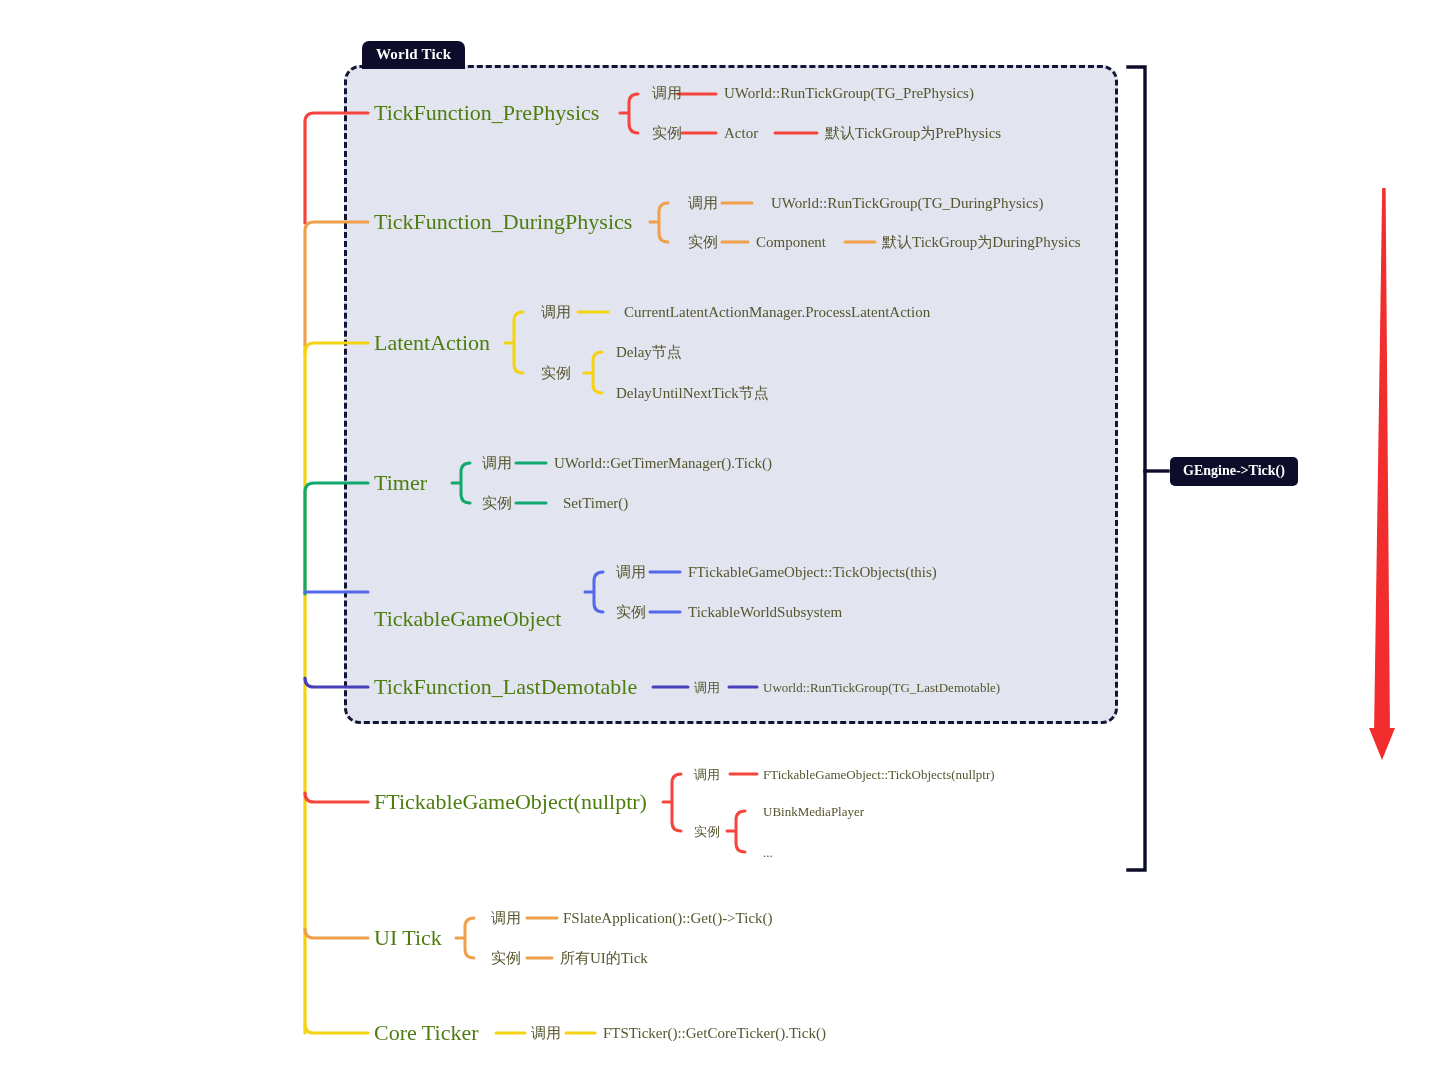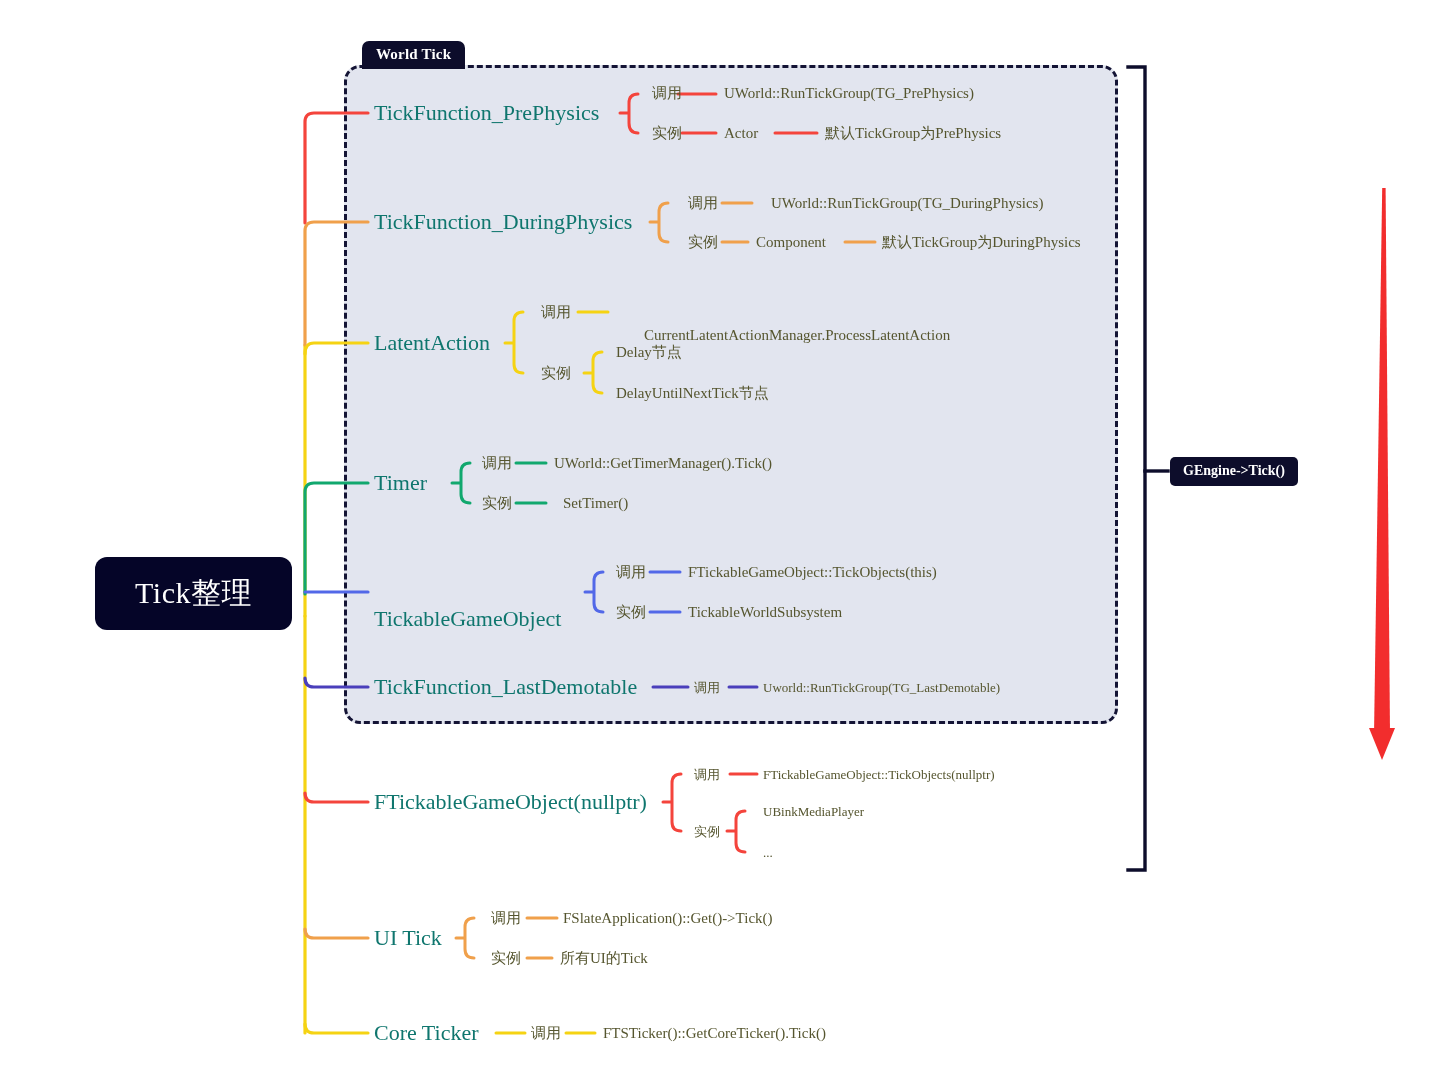--- a/index.html
+++ b/index.html
@@ -61,21 +61,21 @@
     font-size:14px;
     padding:6px 13px 7px 13px;
     border-radius:5px;
     white-space:nowrap;
     z-index:4;
   }
 
   
   .node{
     position:absolute;
-    color:#0f766e;
+    color:#4d7c0f;
     white-space:nowrap;
     z-index:2;
     line-height:1;
   }
   .lvl1{font-size:22px;}
   .lvl2{font-size:15px;}
   .lvl2.tiny,.lvl3.tiny{font-size:13px;}
   .khaki{color:#55552e;}
 </style>
 </head>
@@ -156,23 +156,20 @@
       <path d="M1128 67 L1145 67 L1145 870 L1128 870"></path>
       <path d="M1145 471 L1168 471"></path>
     </g>
 
     <g>
       <polygon points="1382.2,188 1385.6,188 1390,735 1374,735" fill="#f22d2d"></polygon>
       <polygon points="1369,728 1395,728 1382,760" fill="#f22d2d"></polygon>
     </g>
   </svg>
 
-  <div class="root-node">
-    <span>Tick整理</span>
-  </div>
 
   <div class="gengine-node">
     <span>GEngine-&gt;Tick()</span>
   </div>
 
   <div class="node lvl1" style="left:374px;top:102px;">TickFunction_PrePhysics</div>
   <div class="node lvl2 khaki" style="left:652px;top:86px;">调用</div>
   <div class="node lvl2 khaki" style="left:724px;top:86px;">UWorld::RunTickGroup(TG_PrePhysics)</div>
   <div class="node lvl2 khaki" style="left:652px;top:126px;">实例</div>
   <div class="node lvl2 khaki" style="left:724px;top:126px;">Actor</div>
@@ -180,21 +177,21 @@
 
   <div class="node lvl1" style="left:374px;top:211px;">TickFunction_DuringPhysics</div>
   <div class="node lvl2 khaki" style="left:688px;top:196px;">调用</div>
   <div class="node lvl2 khaki" style="left:771px;top:196px;">UWorld::RunTickGroup(TG_DuringPhysics)</div>
   <div class="node lvl2 khaki" style="left:688px;top:235px;">实例</div>
   <div class="node lvl2 khaki" style="left:756px;top:235px;">Component</div>
   <div class="node lvl2 khaki" style="left:882px;top:235px;">默认TickGroup为DuringPhysics</div>
 
   <div class="node lvl1" style="left:374px;top:332px;">LatentAction</div>
   <div class="node lvl2 khaki" style="left:541px;top:305px;">调用</div>
-  <div class="node lvl2 khaki" style="left:644px;top:305px;margin-top:23px;">CurrentLatentActionManager.ProcessLatentAction</div>
+  <div class="node lvl2 khaki" style="left:624px;top:305px;">CurrentLatentActionManager.ProcessLatentAction</div>
   <div class="node lvl2 khaki" style="left:541px;top:366px;">实例</div>
   <div class="node lvl2 khaki" style="left:616px;top:345px;">Delay节点</div>
   <div class="node lvl2 khaki" style="left:616px;top:386px;">DelayUntilNextTick节点</div>
 
   <div class="node lvl1" style="left:374px;top:472px;">Timer</div>
   <div class="node lvl2 khaki" style="left:482px;top:456px;">调用</div>
   <div class="node lvl2 khaki" style="left:554px;top:456px;">UWorld::GetTimerManager().Tick()</div>
   <div class="node lvl2 khaki" style="left:482px;top:496px;">实例</div>
   <div class="node lvl2 khaki" style="left:554px;top:496px;margin-left:9px;">SetTimer()</div>
 

